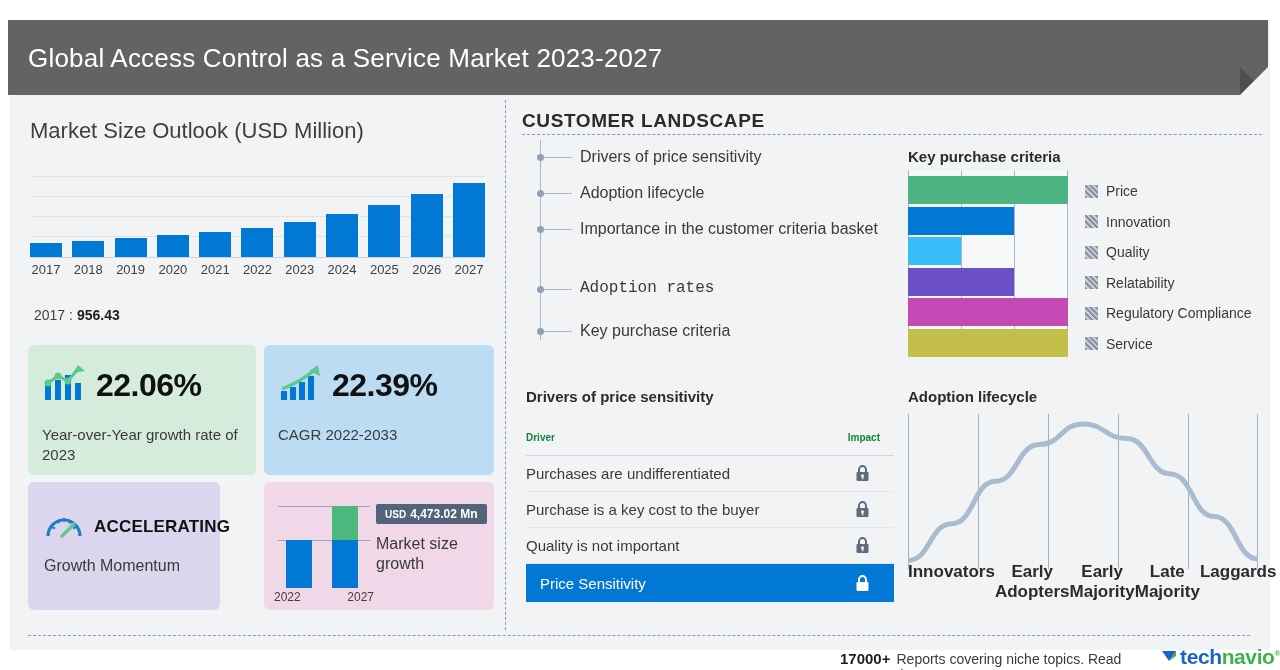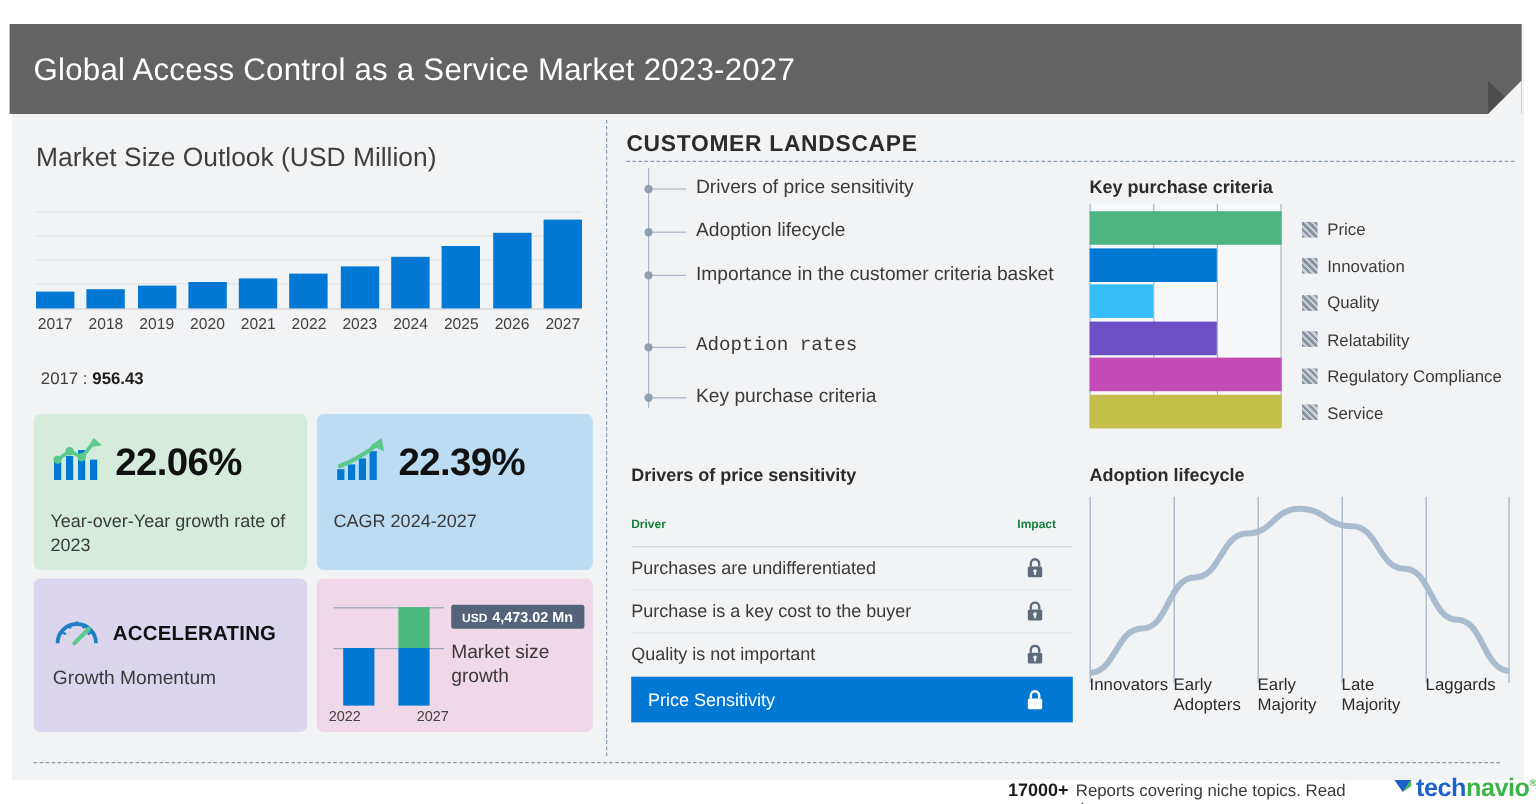--- a/index.html
+++ b/index.html
@@ -117,21 +117,21 @@
   }
   .chart-note b { color: #1d1d1d; font-weight: 700; margin-left: 4px; }
 
   
   .card {
     position: absolute;
     border-radius: 6px;
   }
   .card-yoy   { left: 28px;  top: 345px; width: 228px; height: 130px; background: #d5ecdd; }
   .card-cagr  { left: 264px; top: 345px; width: 230px; height: 130px; background: #bbdcf2; }
-  .card-mom   { left: 28px;  top: 482px; width: 228px; height: 128px; background: #dbd6ee; }
+  .card-mom   { left: 28px;  top: 482px; width: 192px; height: 128px; background: #dbd6ee; }
   .card-size  { left: 264px; top: 482px; width: 230px; height: 128px; background: #f0d8e8; }
 
   .kpi-row { position: absolute; left: 14px; top: 18px; display: flex; align-items: center; gap: 10px; }
   .kpi-value { font-size: 32px; font-weight: 700; color: #111; letter-spacing: -.5px; }
   .kpi-sub {
     position: absolute;
     left: 14px; top: 80px;
     font-size: 15px; color: #3a3a3a; line-height: 1.3;
   }
   .mom-row { position: absolute; left: 16px; top: 28px; display: flex; align-items: center; gap: 10px; }
@@ -226,22 +226,22 @@
 
   
   .al-title { position: absolute; left: 908px; top: 388px; font-size: 15px; font-weight: 700; color: #2b2b2b; }
   .al-plot { position: absolute; left: 908px; top: 414px; width: 350px; height: 155px; }
   .al-sep { position: absolute; top: 0; height: 155px; width: 0; border-left: 1px solid #9fb0c4; }
   .al-labels {
     position: absolute; left: 908px; top: 562px;
     width: 350px; display: flex;
   }
   .al-seg {
-    flex: 1; 
-    font-size: 14px; font-weight: 400; color: #2b2b2b;
+    flex: 1; text-align: center;
+    font-size: 17px; font-weight: 700; color: #2b2b2b;
     line-height: 1.2;
   }
 
   
   .footer { position: absolute; left: 840px; top: 645px; display: flex; align-items: baseline; }
   .footer-count { font-size: 15px; font-weight: 700; color: #1d1d1d; }
   .footer-text { font-size: 14px; color: #3a3a3a; margin-left: 6px; }
   .logo { display: inline-flex; align-items: center; margin-left: 10px; }
   .logo-text { font-size: 21px; font-weight: 700; letter-spacing: -.4px; }
   .logo-tech { color: #1b63c9; }
@@ -352,21 +352,21 @@
           <rect x="3" y="28" width="6" height="9" fill="#0078d4"></rect>
           <rect x="12" y="24" width="6" height="13" fill="#0078d4"></rect>
           <rect x="21" y="19" width="6" height="18" fill="#0078d4"></rect>
           <rect x="30" y="13" width="6" height="24" fill="#0078d4"></rect>
           <path d="M4,26 C14,22 26,16 38,6" fill="none" stroke="#5cc98c" stroke-width="3.5"></path>
           <polygon points="40,2 42,13 31,8" fill="#5cc98c"></polygon>
         </svg>
       </span>
       <span class="kpi-value">22.39%</span>
     </div>
-    <div class="kpi-sub">CAGR 2024-2027</div>
+    <div class="kpi-sub">CAGR 2022-2033</div>
   </div>
 
   <div class="card card-mom">
     <div class="mom-row">
       <span>
         <svg width="40" height="30" viewBox="0 0 40 30">
           <path d="M4,26 A16,16 0 0,1 36,26" fill="none" stroke="#1f7ec4" stroke-width="3.2"></path>
           <line x1="8" y1="17" x2="11" y2="18.5" stroke="#1f7ec4" stroke-width="2"></line>
           <line x1="13" y1="11" x2="15" y2="13.5" stroke="#1f7ec4" stroke-width="2"></line>
           <line x1="20" y1="8" x2="20" y2="11.5" stroke="#1f7ec4" stroke-width="2"></line>

